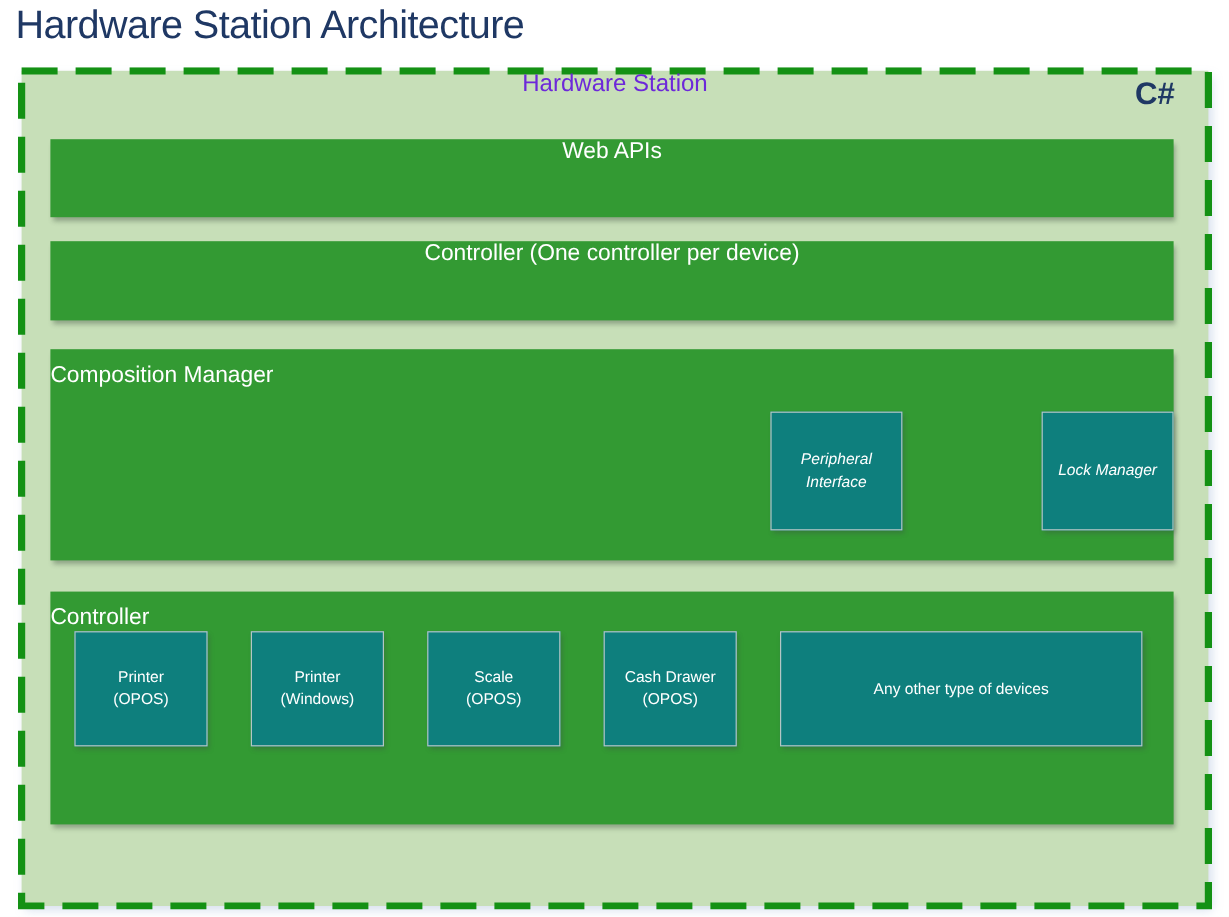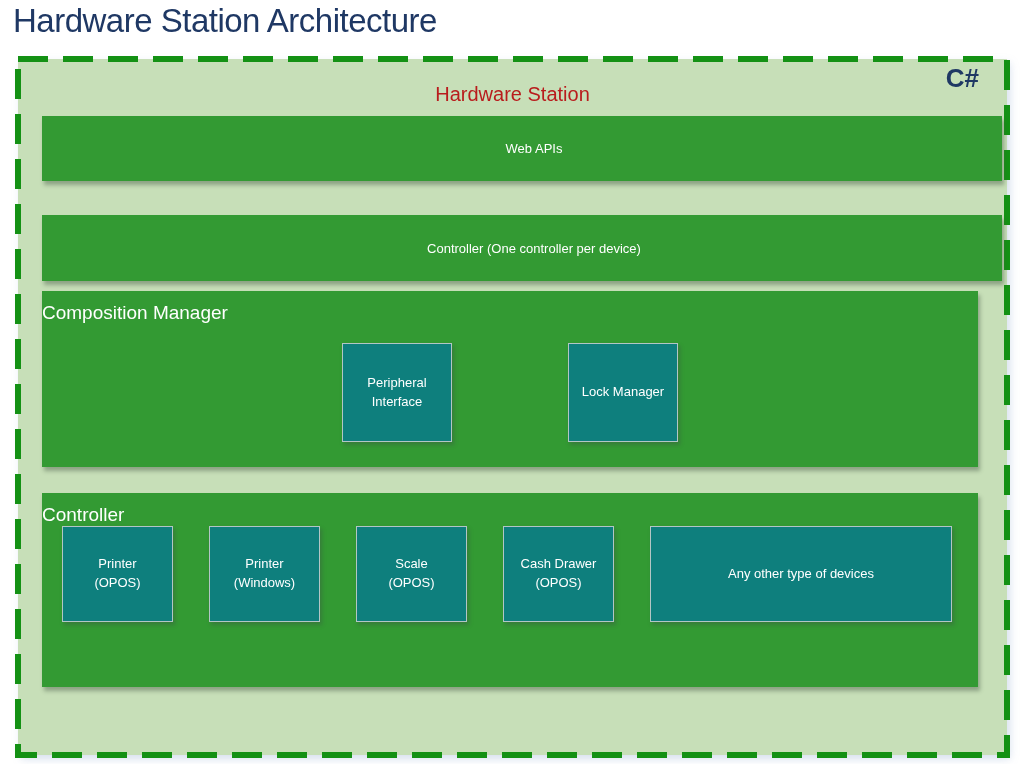--- a/index.html
+++ b/index.html
@@ -37,63 +37,63 @@
     position: absolute;
     left: -3px;
     top: -3px;
     width: 995px;
     height: 702px;
     pointer-events: none;
   }
   .station-title {
     position: absolute;
     left: 0;
-    top: 24px;
+    top: 0;
     width: 100%;
     text-align: center;
     font-size: 20px;
-    color: #b91c1c;
+    color: #6d28d9;
   }
   .lang-badge {
     position: absolute;
     right: 28px;
     top: 4px;
     font-size: 26px;
     font-weight: 600;
     color: #1f3864;
   }
   .layer {
     position: absolute;
     left: 24px;
     width: 936px;
     background: #339a33;
     color: #ffffff;
     box-shadow: 2px 4px 4px rgba(70, 90, 70, 0.45);
   }
   .layer.bar {
     display: flex;
-    align-items: center;
+    align-items: flex-start;
     justify-content: center;
-    font-size: 13px;
-    padding-left: 24px;
+    font-size: 19px;
   }
   .layer-web-apis { top: 57px; height: 65px; }
-  .layer-controller { top: 156px; height: 66px; }
+  .layer-controller { top: 142px; height: 66px; }
   .layer-composition { top: 232px; height: 176px; }
   .layer-peripherals { top: 434px; height: 194px; }
   .section-title {
     padding-top: 11px;
     font-size: 19px;
     color: #ffffff;
   }
   .component-row {
     display: flex;
-    justify-content: center;
+    justify-content: flex-end;
     gap: 116px;
     margin-top: 19px;
+    font-style: italic;
   }
   .device-row {
     display: flex;
     gap: 36px;
     padding: 0 26px 0 20px;
   }
   .teal-box {
     background: #0e7f7d;
     border: 1px solid #b3c6c5;
     color: #ffffff;

